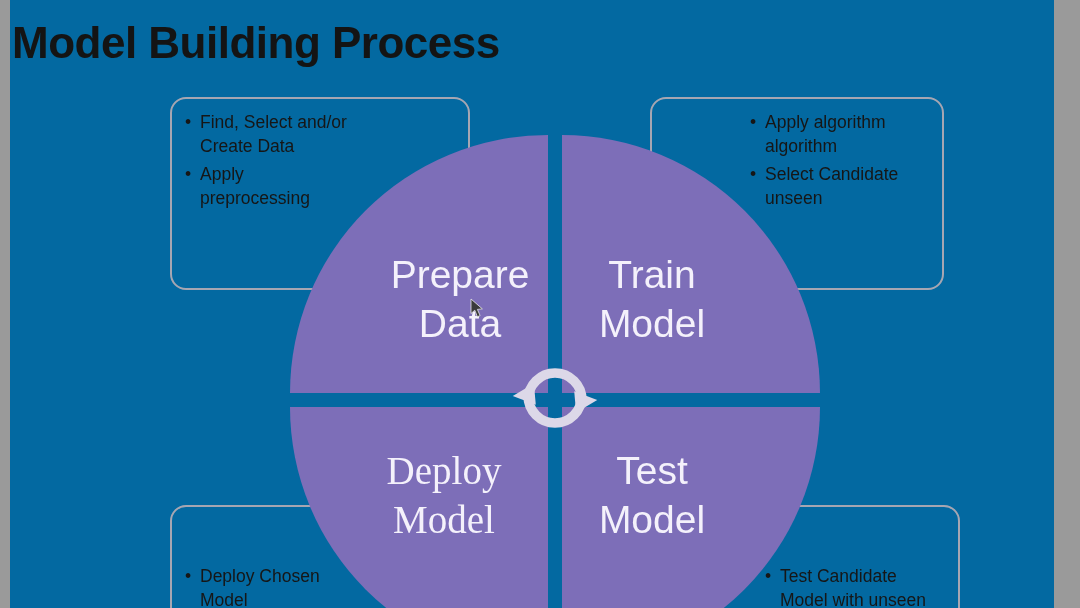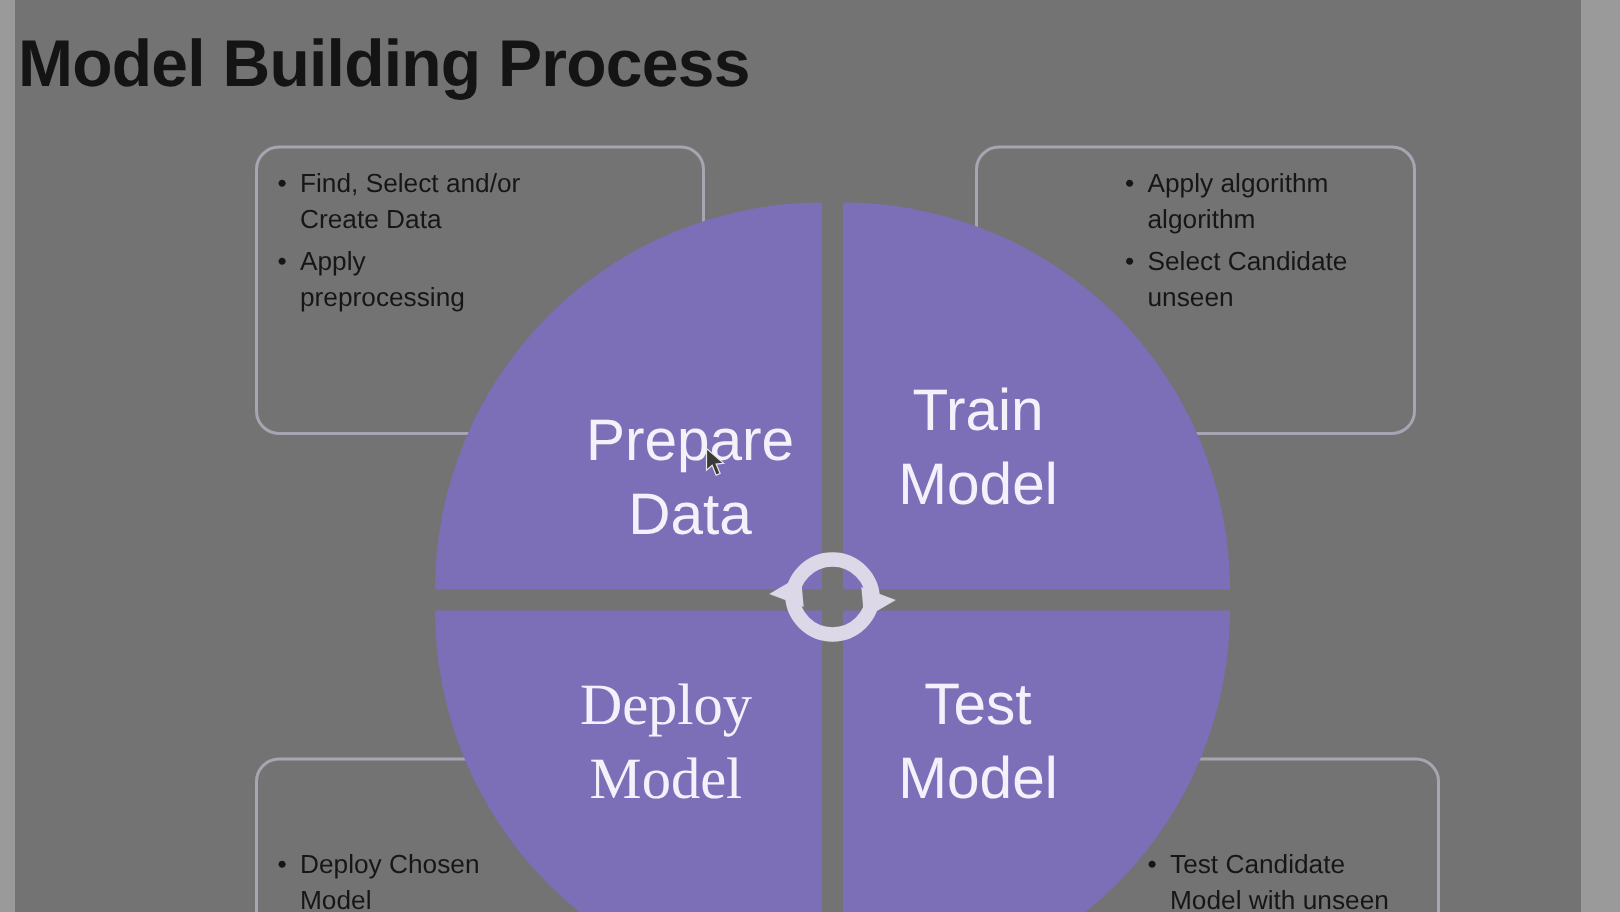--- a/index.html
+++ b/index.html
@@ -1,18 +1,18 @@
 <!DOCTYPE html>
 <html><head>
 <meta charset="utf-8">
 <style>
   html,body{margin:0;padding:0;background:#555;}
   .stage{
     position:relative;width:1080px;height:608px;overflow:hidden;
-    background:#737373;font-family:"Liberation Sans",sans-serif;
+    background:#0369a1;font-family:"Liberation Sans",sans-serif;
   }
   .edge-strip{position:absolute;top:0;height:100%;background:#9a9a9a;}
   .edge-strip.left{left:0;width:10px;}
   .edge-strip.right{right:0;width:26px;}
 
   .title{
     position:absolute;left:12px;top:18px;
     font-size:44px;font-weight:700;color:#141414;letter-spacing:-0.5px;
   }
 
@@ -37,21 +37,21 @@
   .quad{position:absolute;width:258px;height:258px;background:#7d6eb8;}
   .quad.tl{left:0;top:0;border-top-left-radius:100%;}
   .quad.tr{right:0;top:0;border-top-right-radius:100%;}
   .quad.bl{left:0;bottom:0;border-bottom-left-radius:100%;}
   .quad.br{right:0;bottom:0;border-bottom-right-radius:100%;}
 
   .quad-label{
     position:absolute;transform:translate(-50%,-50%);
     color:#f4f1fb;font-size:39px;line-height:1.26;text-align:center;white-space:pre-line;
   }
-  .quad-label.prepare{left:170px;top:164px;margin-top:20px;}
+  .quad-label.prepare{left:170px;top:164px;}
   .quad-label.train{left:362px;top:164px;}
   .quad-label.deploy{left:154px;top:360px;font-family:Liberation Serif, serif;}
   .quad-label.test{left:362px;top:360px;}
 
   .cycle{position:absolute;left:217px;top:215px;width:96px;height:96px;}
   .cursor{position:absolute;left:470px;top:298px;width:15px;height:21px;}
 </style>
 </head>
 <body>
 

